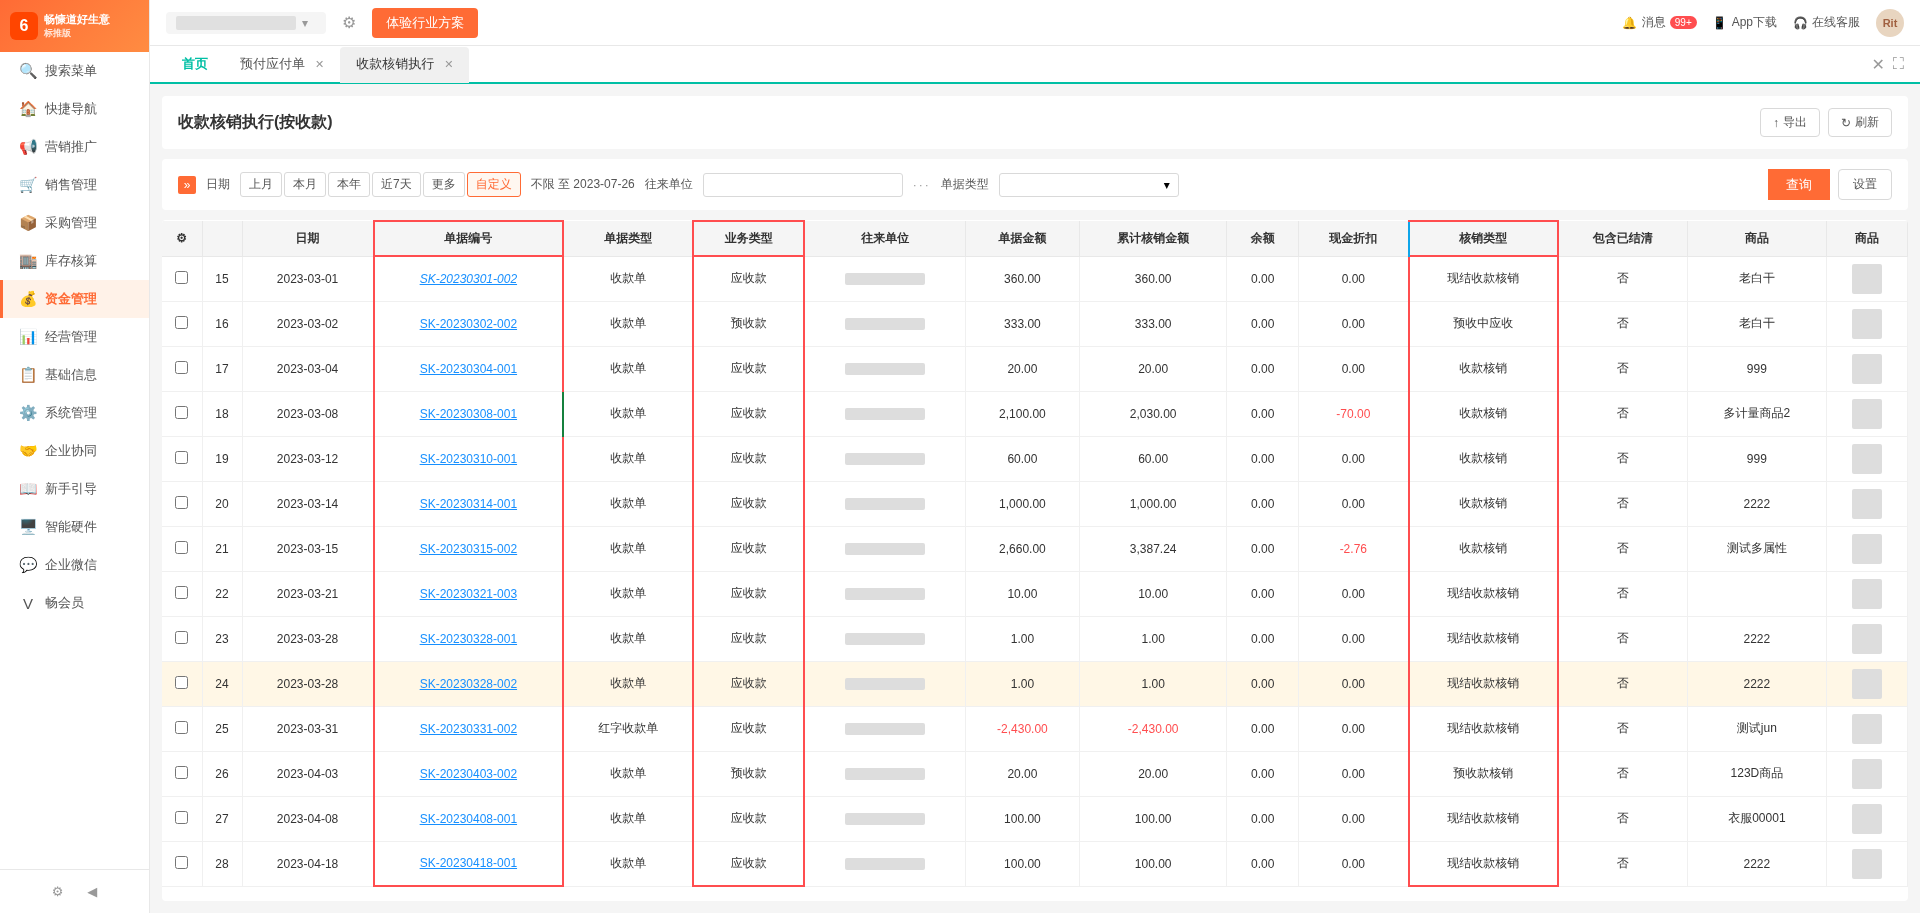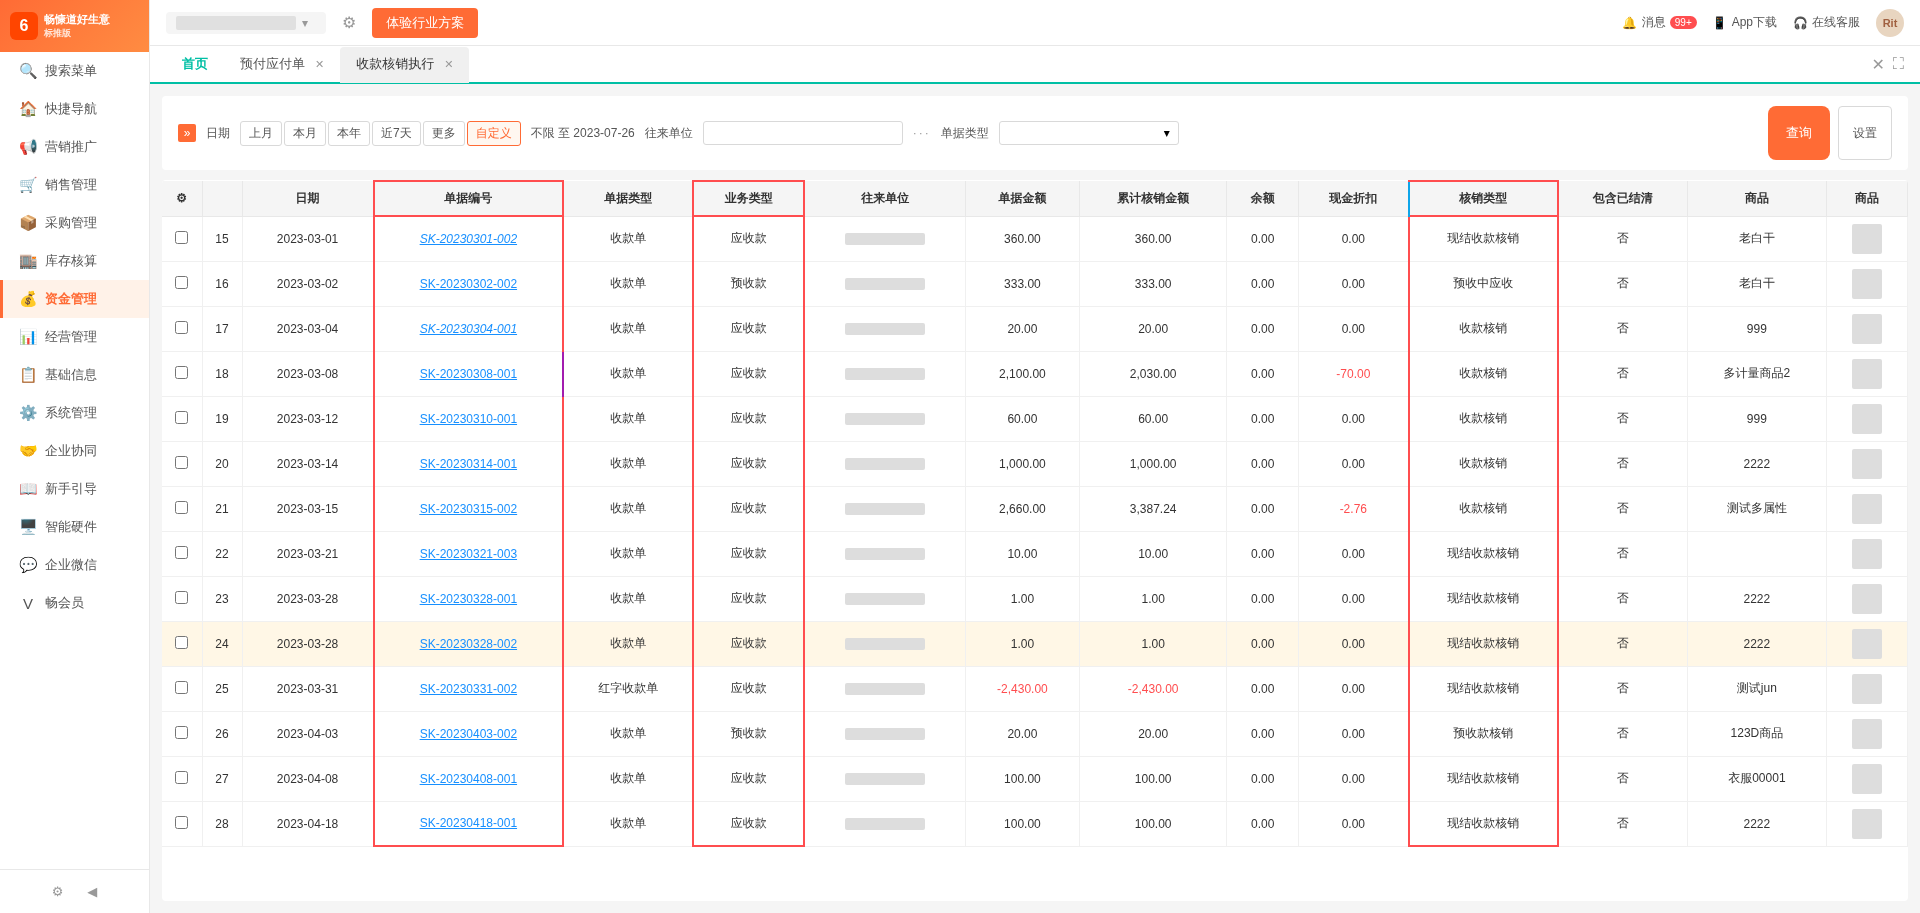--- a/index.html
+++ b/index.html
@@ -139,21 +139,21 @@
       padding: 4px 8px; font-size: 12px; min-width: 180px; color: #555;
     }
     .filter-select-wrap {
       display: flex; align-items: center; gap: 4px;
       border: 1px solid #d9d9d9; border-radius: 3px;
       padding: 4px 8px; min-width: 160px; cursor: pointer; background: #fff;
     }
     .filter-dots { color: #999; letter-spacing: 2px; }
     .filter-btn-query {
       background: #ff6b35; color: #fff; border: none;
-      padding: 18px 18px; border-radius: 8px; cursor: pointer; font-size: 13px;
+      padding: 6px 18px; border-radius: 0; cursor: pointer; font-size: 13px;
     }
     .filter-btn-set {
       background: #fff; color: #555; border: 1px solid #d9d9d9;
       padding: 6px 14px; border-radius: 4px; cursor: pointer; font-size: 12px;
     }
     .expand-row { text-align: center; }
     .expand-btn { color: #00bfa5; cursor: pointer; font-size: 12px; }
 
     
     .table-wrap {
@@ -313,20 +313,33 @@
       <span class="close-icon">✕</span>
     </div>
     <div class="tabbar-right">
       <button class="tabbar-btn">✕</button>
       <button class="tabbar-btn">⛶</button>
     </div>
   </div>
 
   <div class="content">
 
+    <div class="page-header">
+      <h2 class="page-title">收款核销执行(按收款)</h2>
+      <div class="page-actions">
+        <button class="page-action-btn">
+          <span>↑</span>
+          <span>导出</span>
+        </button>
+        <button class="page-action-btn">
+          <span>↻</span>
+          <span>刷新</span>
+        </button>
+      </div>
+    </div>
 
     <div class="filter-bar">
       <div class="filter-row">
 
         <span class="filter-expand-icon">»</span>
 
         <span class="filter-label">日期</span>
         <div class="filter-date-btns">
           <button class="filter-date-btn">上月</button>
           <button class="filter-date-btn">本月</button>
@@ -422,21 +435,21 @@
     <td>否</td>
     <td>老白干</td>
     <td>
       <span style="background:#ddd;display:inline-block;width:30px;height:30px;border-radius:2px;vertical-align:middle;"></span>
     </td>
   </tr>
               <tr>
     <td><input type="checkbox" style=""></td>
     <td>17</td>
     <td>2023-03-04</td>
-    <td style="border-left:2px solid #ff4d4f;border-right:2px solid #ff4d4f;font-style:italic;">
+    <td style="border-left:2px solid #ff4d4f;border-right:2px solid #ff4d4f;">
       <span class="link-cell">SK-20230304-001</span>
     </td>
     <td>收款单</td>
     <td style="border-left:2px solid #ff4d4f;border-right:2px solid #ff4d4f;">应收款</td>
     <td>
       <span style="background:#ddd;display:inline-block;width:80px;height:12px;border-radius:2px;vertical-align:middle;"></span>
     </td>
     <td class="">20.00</td>
     <td class="">20.00</td>
     <td>0.00</td>
@@ -445,21 +458,21 @@
     <td>否</td>
     <td>999</td>
     <td>
       <span style="background:#ddd;display:inline-block;width:30px;height:30px;border-radius:2px;vertical-align:middle;"></span>
     </td>
   </tr>
               <tr>
     <td><input type="checkbox" style=""></td>
     <td>18</td>
     <td>2023-03-08</td>
-    <td style="border-left:2px solid #ff4d4f;border-right:2px solid #a21caf;">
+    <td style="border-left:2px solid #ff4d4f;border-right:2px solid #15803d;">
       <span class="link-cell">SK-20230308-001</span>
     </td>
     <td>收款单</td>
     <td style="border-left:2px solid #ff4d4f;border-right:2px solid #ff4d4f;">应收款</td>
     <td>
       <span style="background:#ddd;display:inline-block;width:80px;height:12px;border-radius:2px;vertical-align:middle;"></span>
     </td>
     <td class="">2,100.00</td>
     <td class="">2,030.00</td>
     <td>0.00</td>

